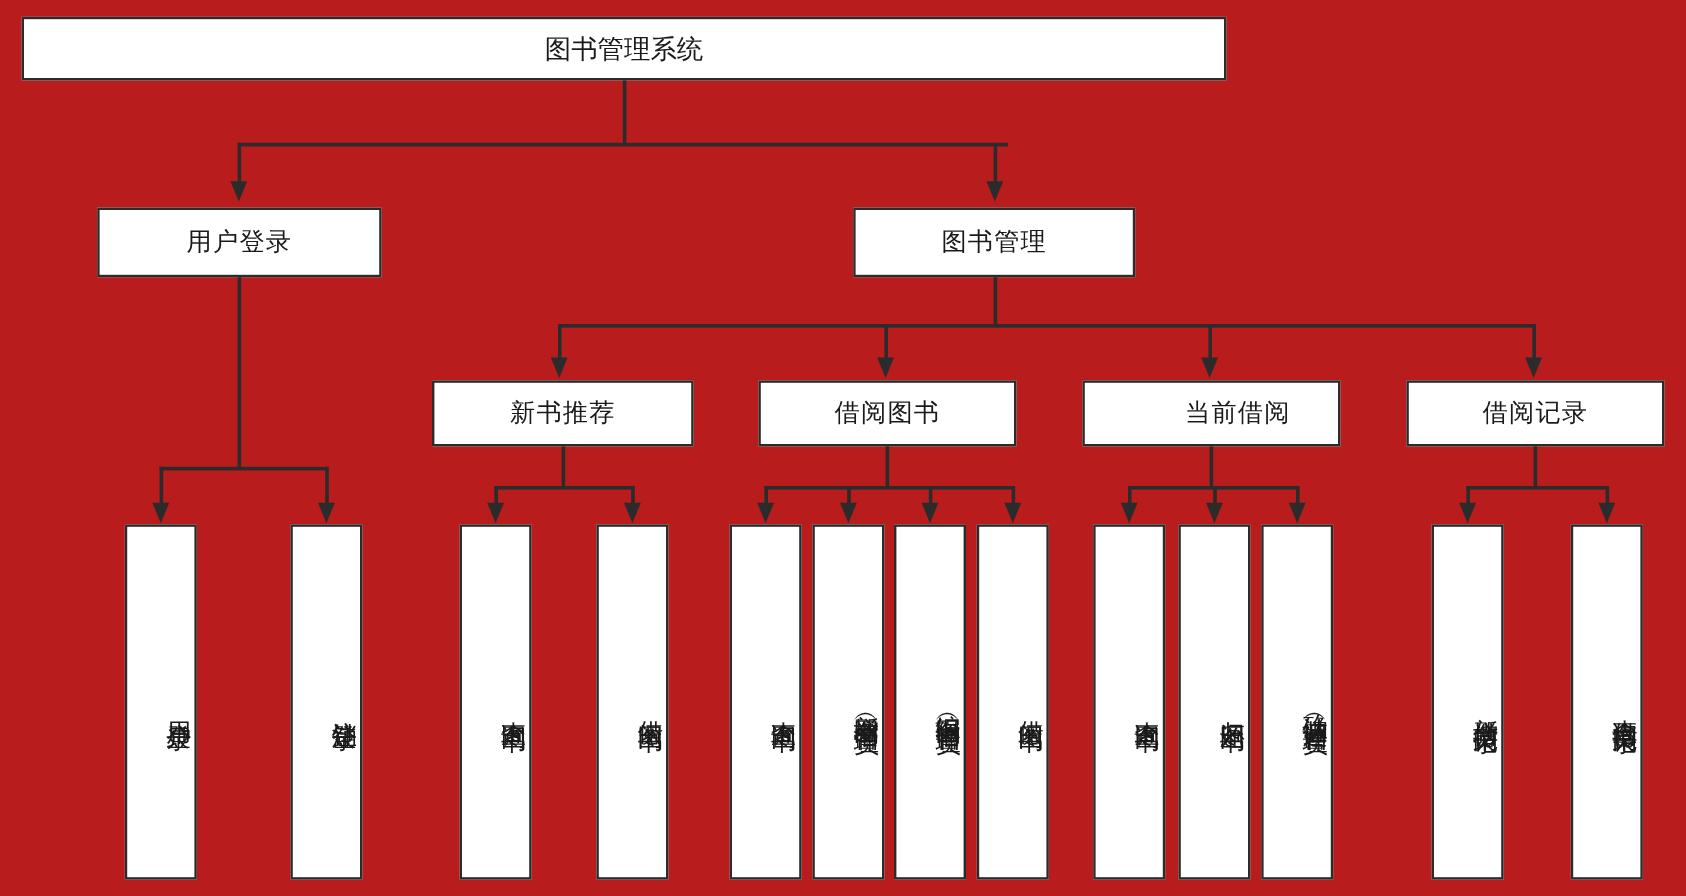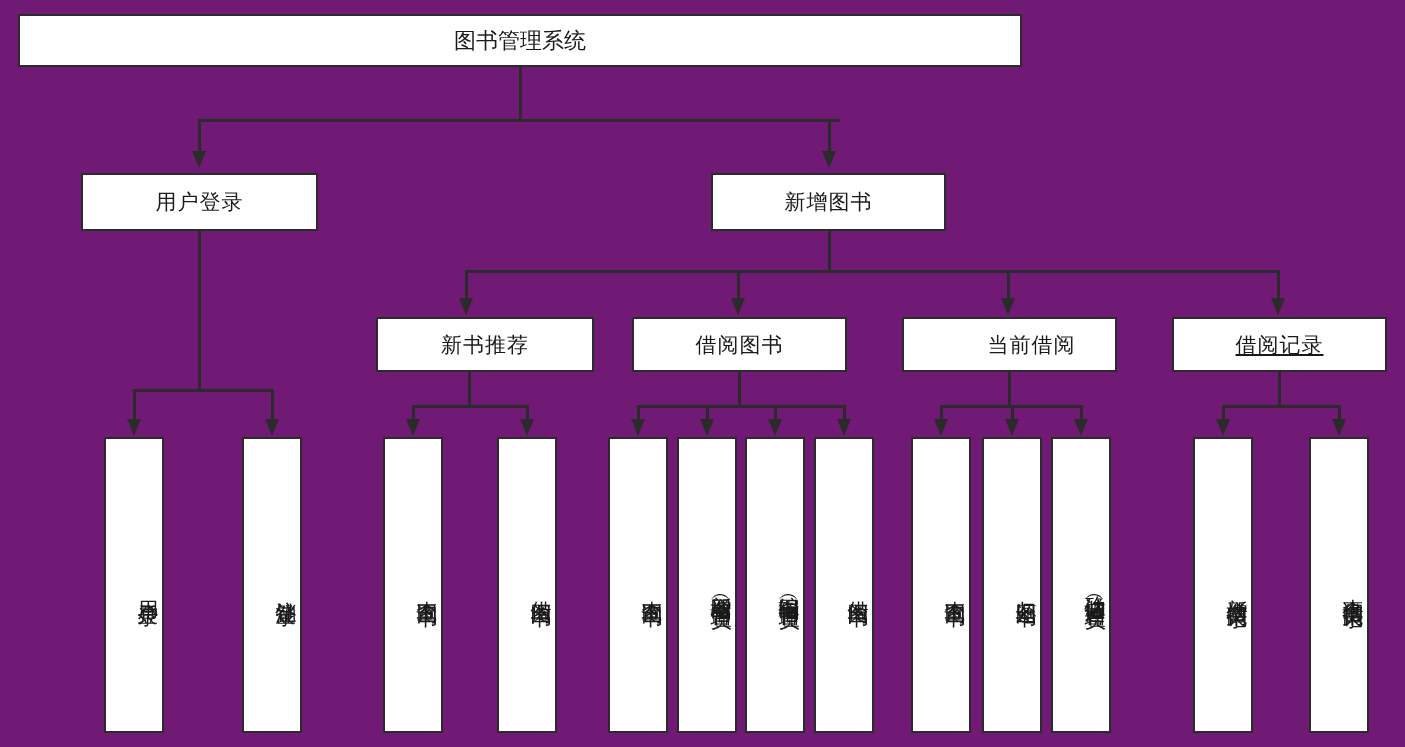--- a/index.html
+++ b/index.html
@@ -7,21 +7,21 @@
     padding: 0;
     background: #ffffff;
   }
   body {
     font-family: "Liberation Sans", "DejaVu Sans", sans-serif;
   }
   #canvas {
     position: relative;
     width: 1405px;
     height: 747px;
-    background: #701a75;
+    background: #b91c1c;
     overflow: hidden;
   }
   
   .node {
     position: absolute;
     box-sizing: border-box;
     background: #ffffff;
     border: 2.5px solid #2b2b2b;
     display: flex;
     align-items: center;
@@ -93,51 +93,51 @@
   <div class="ln v" style="left:198px; top:119px; height:34px;"></div>
   <div class="arrow" style="left:192px; top:151px;"></div>
   <div class="ln v" style="left:828px; top:119px; height:34px;"></div>
   <div class="arrow" style="left:822px; top:151px;"></div>
 
   <div class="node horiz" style="left:81px; top:173px; width:237px; height:58px;">
     <span>用户登录</span>
   </div>
 
   <div class="node horiz" style="left:711px; top:173px; width:235px; height:58px;">
-    <span>新增图书</span>
+    <span>图书管理</span>
   </div>
 
   <div class="ln v" style="left:198px; top:231px; height:158px;"></div>
   <div class="ln h" style="left:133px; top:389px; width:139px;"></div>
   <div class="ln v" style="left:133px; top:389px; height:32px;"></div>
   <div class="arrow" style="left:127px; top:419px;"></div>
   <div class="ln v" style="left:271px; top:389px; height:32px;"></div>
   <div class="arrow" style="left:265px; top:419px;"></div>
 
   <div class="ln v" style="left:828px; top:231px; height:39px;"></div>
   <div class="ln h" style="left:465px; top:270px; width:815px;"></div>
   <div class="ln v" style="left:465px; top:270px; height:30px;"></div>
   <div class="arrow" style="left:459px; top:298px;"></div>
   <div class="ln v" style="left:737px; top:270px; height:30px;"></div>
   <div class="arrow" style="left:731px; top:298px;"></div>
   <div class="ln v" style="left:1007px; top:270px; height:30px;"></div>
   <div class="arrow" style="left:1001px; top:298px;"></div>
   <div class="ln v" style="left:1277px; top:270px; height:30px;"></div>
   <div class="arrow" style="left:1271px; top:298px;"></div>
 
-  <div class="node horiz" style="left:376px; top:317px; width:218px; height:55px;">
+  <div class="node horiz" style="left:360px; top:317px; width:218px; height:55px;">
     <span>新书推荐</span>
   </div>
   <div class="node horiz" style="left:632px; top:317px; width:215px; height:55px;">
     <span>借阅图书</span>
   </div>
   <div class="node horiz" style="left:902px; top:317px; width:215px; height:55px;padding-left:44px;">
     <span>当前借阅</span>
   </div>
-  <div class="node horiz" style="left:1172px; top:317px; width:215px; height:55px;text-decoration:underline;">
+  <div class="node horiz" style="left:1172px; top:317px; width:215px; height:55px;">
     <span>借阅记录</span>
   </div>
 
   <div class="ln v" style="left:468px; top:372px; height:33px;"></div>
   <div class="ln h" style="left:412px; top:405px; width:116px;"></div>
   <div class="ln v" style="left:412px; top:405px; height:16px;"></div>
   <div class="arrow" style="left:406px; top:419px;"></div>
   <div class="ln v" style="left:526px; top:405px; height:16px;"></div>
   <div class="arrow" style="left:520px; top:419px;"></div>
 

